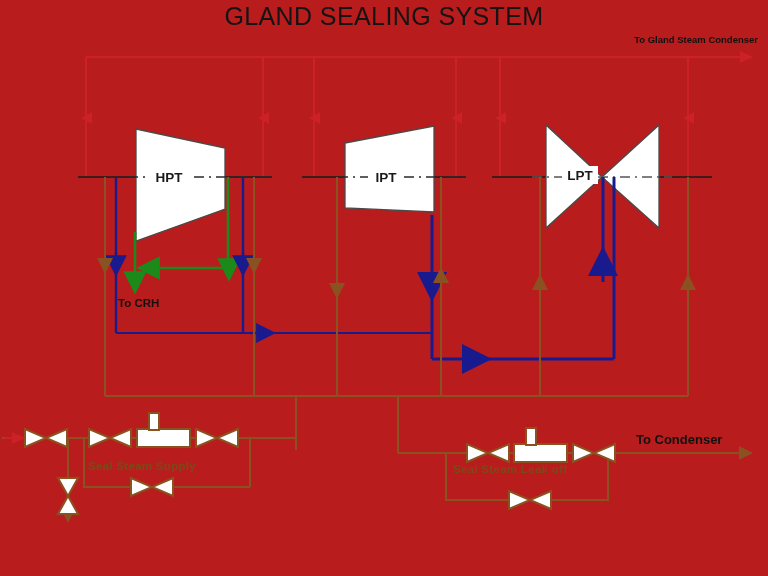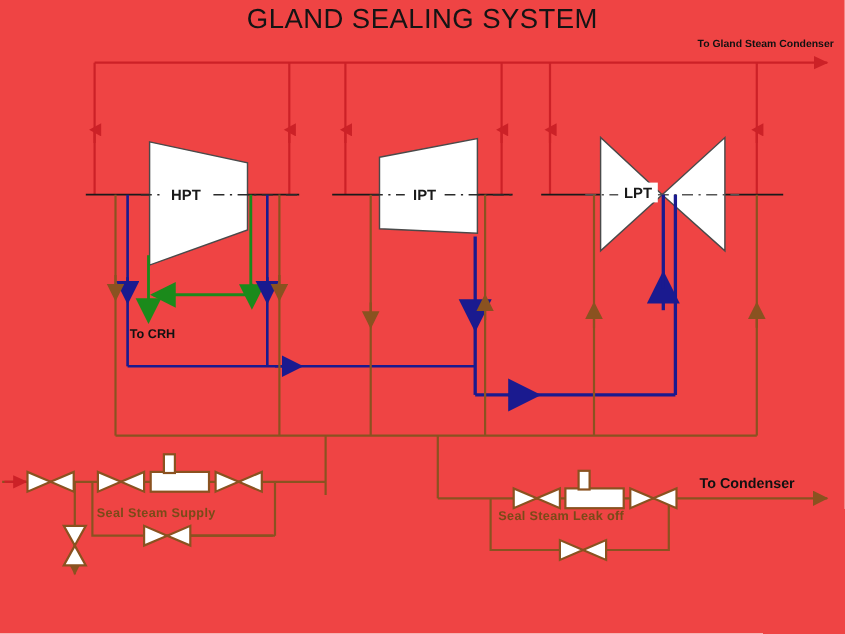--- a/index.html
+++ b/index.html
@@ -8,21 +8,21 @@
     padding: 0;
     background: #ffffff;
   }
   body {
     font-family: "Liberation Sans", sans-serif;
   }
   #diagram-root {
     position: relative;
     width: 768px;
     height: 576px;
-    background: #ef4444;
+    background: #b91c1c;
     overflow: hidden;
   }
   #diagram-svg {
     position: absolute;
     left: 0;
     top: 0;
     width: 768px;
     height: 576px;
     display: block;
   }

